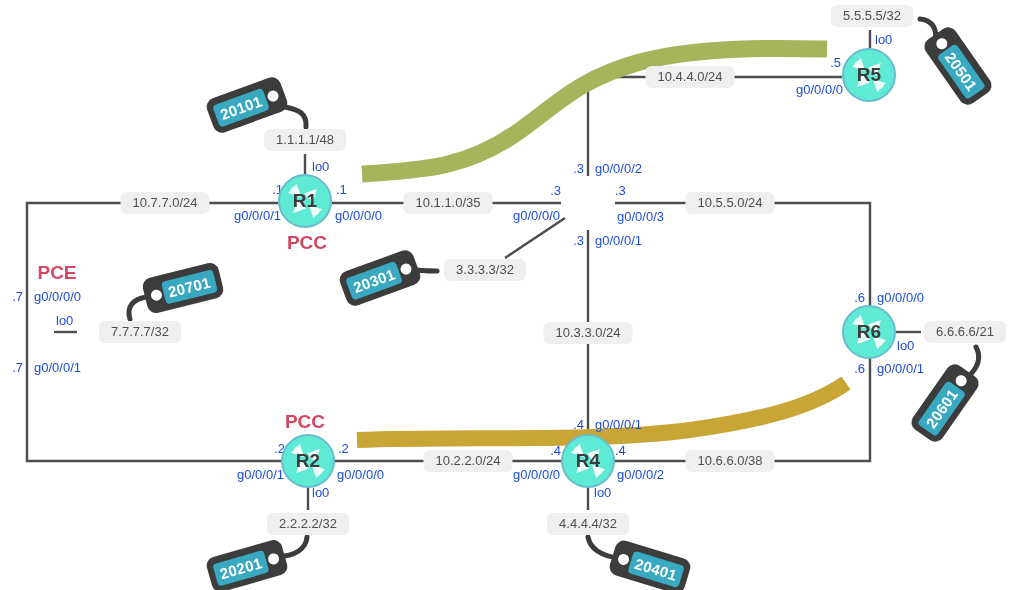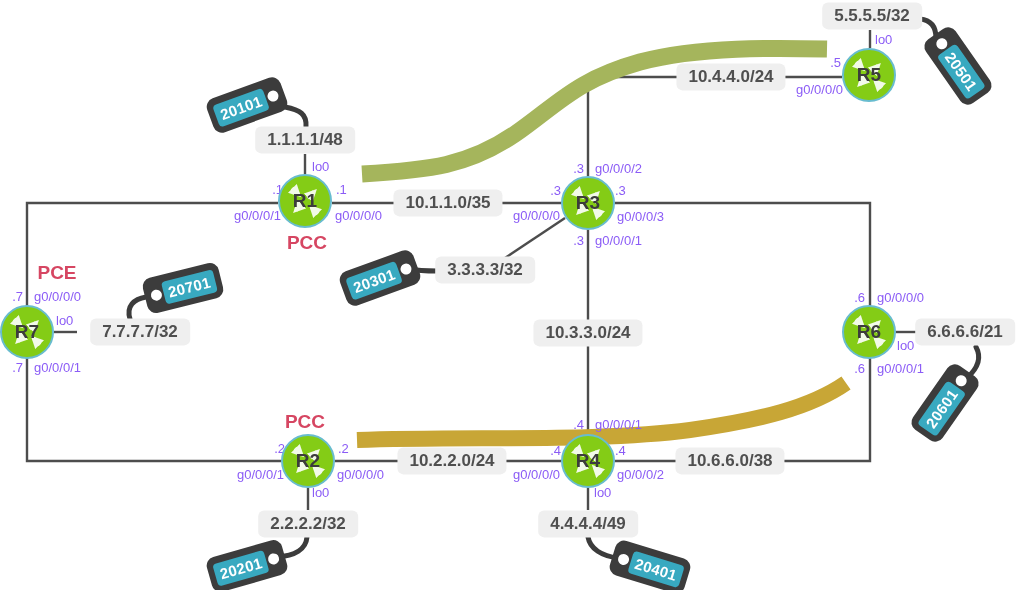--- a/index.html
+++ b/index.html
@@ -1,26 +1,26 @@
 <!DOCTYPE html>
 <html><head>
 <meta charset="utf-8">
 <style>
   html,body{margin:0;padding:0;background:#fff;}
   .stage{position:relative;width:1024px;height:590px;background:#ffffff;
          font-family:"Liberation Sans",sans-serif;overflow:hidden;}
   svg.wires{position:absolute;left:0;top:0;width:1024px;height:590px;}
   .box{position:absolute;transform:translate(-50%,-50%);background:#efefef;color:#4f4f4f;
-       font-size:17px;padding:3px 12px;border-radius:6px;white-space:nowrap;line-height:1.25;font-weight:bold;}
-  .iflab{position:absolute;font-size:13px;color:#8b5cf6;white-space:nowrap;line-height:1;}
+       font-size:13px;padding:3px 12px;border-radius:6px;white-space:nowrap;line-height:1.25;}
+  .iflab{position:absolute;font-size:13px;color:#1d4ed8;white-space:nowrap;line-height:1;}
   .iflab.ra{transform:translate(-100%,-50%);}
   .iflab.la{transform:translate(0,-50%);}
   .role{position:absolute;transform:translate(-50%,-50%);font-weight:bold;font-size:19px;color:#d64662;}
   .router{position:absolute;width:54px;height:54px;transform:translate(-50%,-50%);border-radius:50%;
-          background:#84cc16;border:2px solid #68bccf;box-sizing:border-box;
+          background:#5eead4;border:2px solid #68bccf;box-sizing:border-box;
           display:flex;align-items:center;justify-content:center;}
   .router svg{position:absolute;left:0;top:0;width:100%;height:100%;opacity:.9;}
   .rname{position:relative;font-weight:bold;font-size:19px;color:#3c3c3c;}
   .tagel{position:absolute;width:78px;height:36px;border-radius:9px;background:#3c3c3c;
          display:flex;align-items:center;justify-content:space-between;padding:0 6px;box-sizing:border-box;}
   .tagel .num{background:#38a9c0;color:#fff;font-weight:bold;font-size:15px;line-height:1;
               padding:4px 5px;border-radius:4px;letter-spacing:.3px;}
   .tagel .hole{width:11px;height:11px;border-radius:50%;background:#fff;flex:0 0 auto;}
 </style>
 </head>
@@ -64,30 +64,32 @@
       <path d="M 285 107 C 300 110 307 114 306 127"></path>
       <path d="M 920 19 C 930 20 936 26 936 38"></path>
       <path d="M 130 319 C 126 306 134 299 146 297"></path>
       <path d="M 408 269 C 420 271 428 271 437 271"></path>
       <path d="M 307 537 C 306 549 295 556 277 557"></path>
       <path d="M 588 537 C 590 549 602 556 618 558"></path>
       <path d="M 976 347 C 982 358 978 368 967 378"></path>
     </g>
   </svg>
 
+  <div class="box" style="left:165px;top:203px">10.7.7.0/24</div>
   <div class="box" style="left:448px;top:203px">10.1.1.0/35</div>
-  <div class="box" style="left:731px;top:77px">10.4.4.0/24</div>
+  <div class="box" style="left:730px;top:203px">10.5.5.0/24</div>
+  <div class="box" style="left:690px;top:77px">10.4.4.0/24</div>
   <div class="box" style="left:588px;top:333px">10.3.3.0/24</div>
-  <div class="box" style="left:452px;top:461px">10.2.2.0/24</div>
+  <div class="box" style="left:468px;top:461px">10.2.2.0/24</div>
   <div class="box" style="left:730px;top:461px">10.6.6.0/38</div>
 
   <div class="box" style="left:305px;top:140px">1.1.1.1/48</div>
   <div class="box" style="left:308px;top:524px">2.2.2.2/32</div>
   <div class="box" style="left:485px;top:270px">3.3.3.3/32</div>
-  <div class="box" style="left:588px;top:524px">4.4.4.4/49</div>
+  <div class="box" style="left:588px;top:524px">4.4.4.4/32</div>
   <div class="box" style="left:872px;top:16px">5.5.5.5/32</div>
   <div class="box" style="left:965px;top:332px">6.6.6.6/21</div>
   <div class="box" style="left:140px;top:332px">7.7.7.7/32</div>
 
   <div class="role" style="left:307px;top:243px">PCC</div>
   <div class="role" style="left:305px;top:422px">PCC</div>
   <div class="role" style="left:57px;top:273px">PCE</div>
 
   <div class="iflab ra" style="left:283px;top:189px">.1</div>
   <div class="iflab ra" style="left:281px;top:215px">g0/0/0/1</div>
@@ -139,49 +141,37 @@
         <use href="#ricon"></use>
       </svg>
     <span class="rname">R1</span>
   </div>
   <div class="router" style="left:308px;top:461px">
     <svg viewBox="0 0 54 54">
         <use href="#ricon"></use>
       </svg>
     <span class="rname">R2</span>
   </div>
-  <div class="router" style="left:588px;top:203px">
-    <svg viewBox="0 0 54 54">
-        <use href="#ricon"></use>
-      </svg>
-    <span class="rname">R3</span>
-  </div>
   <div class="router" style="left:588px;top:461px">
     <svg viewBox="0 0 54 54">
         <use href="#ricon"></use>
       </svg>
     <span class="rname">R4</span>
   </div>
   <div class="router" style="left:869px;top:75px">
     <svg viewBox="0 0 54 54">
         <use href="#ricon"></use>
       </svg>
     <span class="rname">R5</span>
   </div>
   <div class="router" style="left:869px;top:332px">
     <svg viewBox="0 0 54 54">
         <use href="#ricon"></use>
       </svg>
     <span class="rname">R6</span>
-  </div>
-  <div class="router" style="left:27px;top:332px">
-    <svg viewBox="0 0 54 54">
-        <use href="#ricon"></use>
-      </svg>
-    <span class="rname">R7</span>
   </div>
 
   <div class="tagel" style="left:247px;top:105px;transform:translate(-50%,-50%) rotate(-20deg)">
     <span class="num">20101</span>
     <span class="hole"></span>
   </div>
   <div class="tagel" style="left:380px;top:278px;transform:translate(-50%,-50%) rotate(-20deg)">
     <span class="num">20301</span>
     <span class="hole"></span>
   </div>

